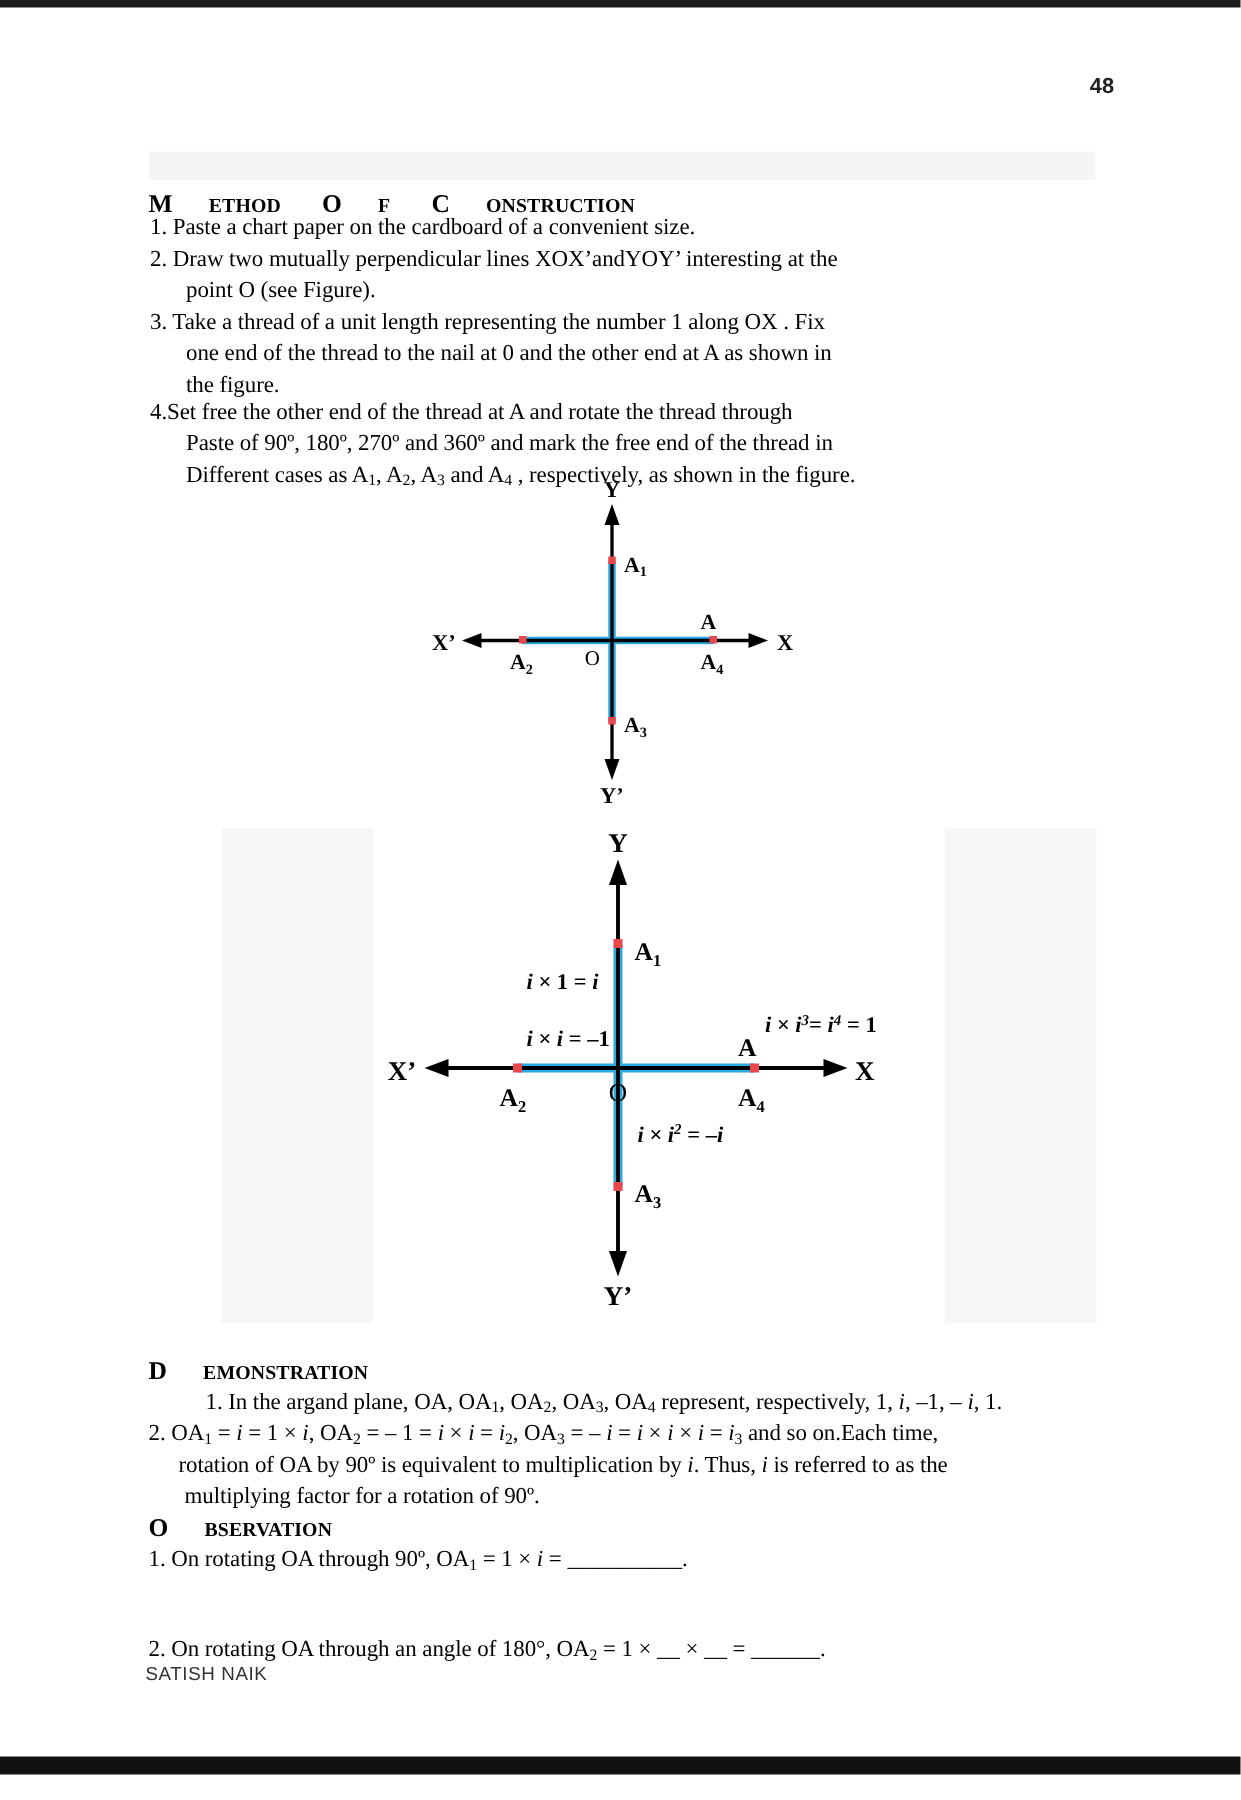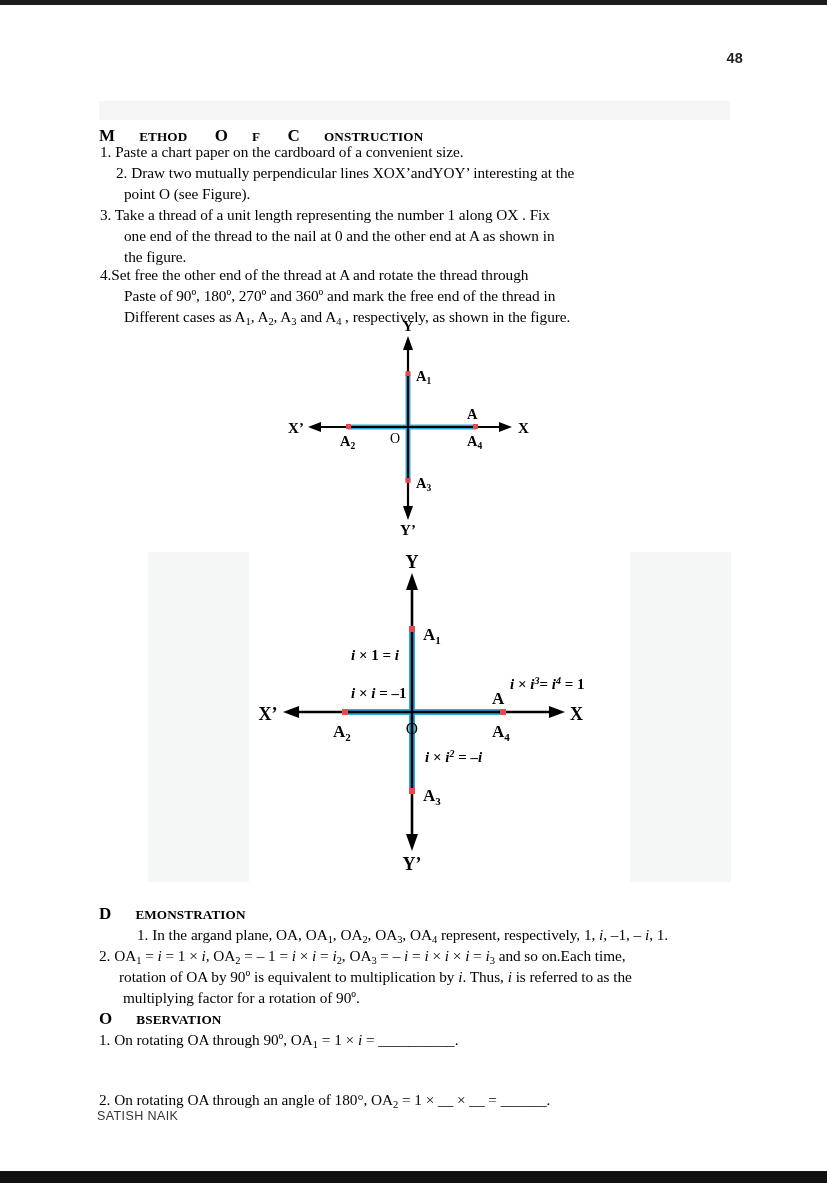--- a/index.html
+++ b/index.html
@@ -114,21 +114,21 @@
 <div class="band-top"></div>
 <div class="band-left"></div>
 <div class="band-right"></div>
 
 <div class="section-head" style="left:99px; top:126px;">
   <span class="smallcap-first">M</span><span class="smallcap-rest">ETHOD</span><span class="smallcap-rest">&nbsp;</span><span class="smallcap-first">O</span><span class="smallcap-rest">F</span><span class="smallcap-rest">&nbsp;</span><span class="smallcap-first">C</span><span class="smallcap-rest">ONSTRUCTION</span>
 </div>
 
 <div class="body-line" style="left:100px; top:142px;">1. Paste a chart paper on the cardboard of a convenient size.</div>
 
-<div class="body-line" style="left:116px; top:163px;">2. Draw two mutually perpendicular lines XOX’andYOY’ interesting at the</div>
+<div class="body-line" style="left:100px; top:163px;">2. Draw two mutually perpendicular lines XOX’andYOY’ interesting at the</div>
 <div class="body-line" style="left:124px; top:184px;">point O (see Figure).</div>
 
 <div class="body-line" style="left:100px; top:205px;">3. Take a thread of a unit length representing the number 1 along OX . Fix</div>
 <div class="body-line" style="left:124px; top:226px;">one end of the thread to the nail at 0 and the other end at A as shown in</div>
 <div class="body-line" style="left:124px; top:247px;">the figure.</div>
 
 <div class="body-line" style="left:100px; top:265px;">4.Set free the other end of the thread at A and rotate the thread through</div>
 <div class="body-line" style="left:124px; top:286px;">Paste of 90º, 180º, 270º and 360º and mark the free end of the thread in</div>
 <div class="body-line" style="left:124px; top:307px;">Different cases as A<span class="sub">1</span>, A<span class="sub">2</span>, A<span class="sub">3</span> and A<span class="sub">4</span> , respectively, as shown in the figure.</div>
 

